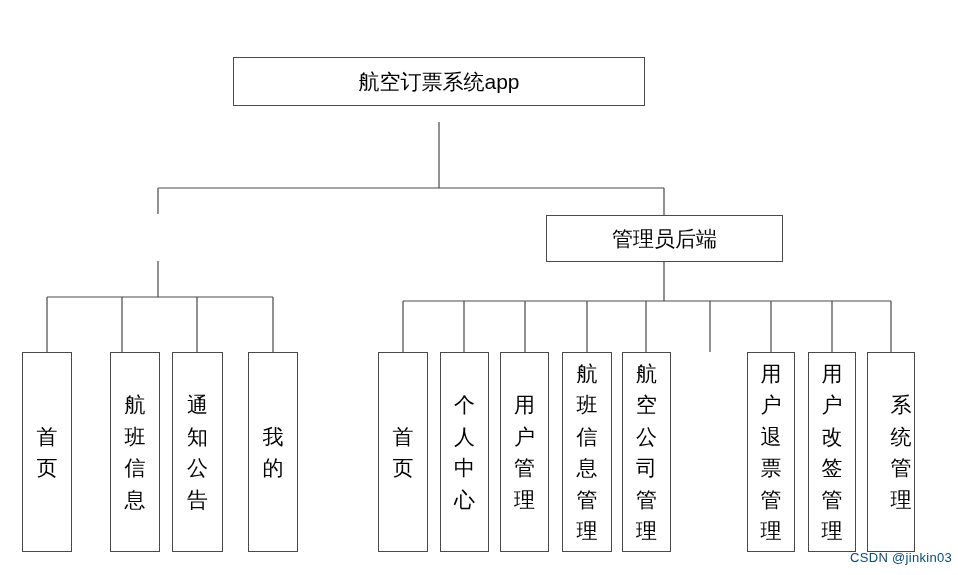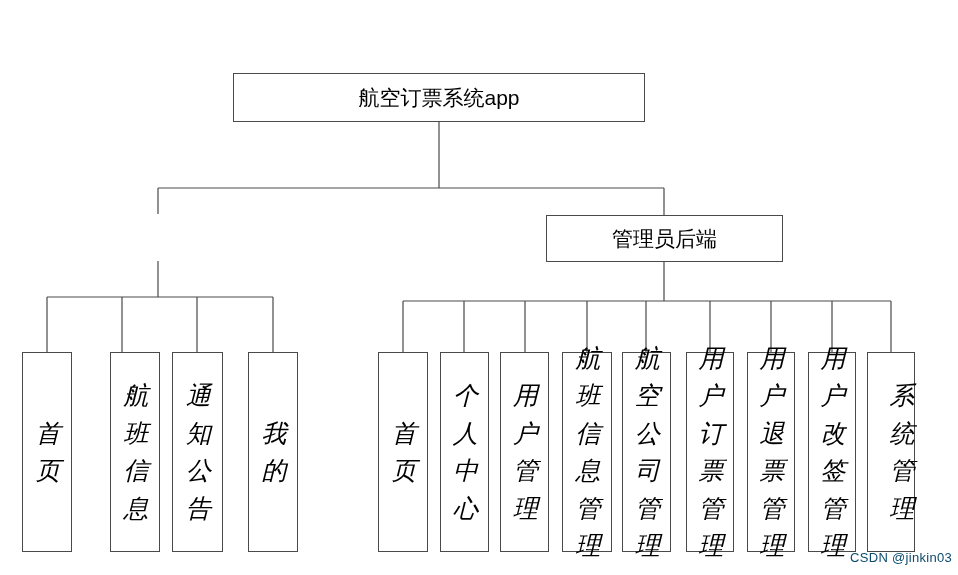--- a/index.html
+++ b/index.html
@@ -21,34 +21,33 @@
   .node {
     position: absolute;
     box-sizing: border-box;
     background: #ffffff;
     border: 1px solid #4a4a4a;
     display: flex;
     align-items: center;
     justify-content: center;
     text-align: center;
   }
-  .root-node  { left: 233px; top: 73px;  width: 412px; height: 49px; font-size: 21px; }
+  .root-node  { left: 233px; top: 57px;  width: 412px; height: 49px; font-size: 21px; }
   .branch-left  { left: 70px;  top: 214px; width: 175px; height: 47px; font-size: 21px; }
   .branch-right { left: 546px; top: 215px; width: 237px; height: 47px; font-size: 21px; }
   .leaf { top: 352px; height: 200px; }
   .vtext {
     display: block;
     width: 23px;
-    font-size: 25px;
+    font-size: 21px;
     line-height: 1.5;
     text-align: center;
     word-break: break-all;
     overflow-wrap: anywhere;
     white-space: normal;
-    font-style: italic;
   }
   
   .l1 { left: 22px;  width: 50px; }
   .l2 { left: 97px;  width: 50px; margin-left: 13px; }
   .l3 { left: 172px; width: 51px; }
   .l4 { left: 248px; width: 50px; }
   
   .r1 { left: 378px; width: 50px; }
   .r2 { left: 440px; width: 49px; }
   .r3 { left: 500px; width: 49px; }
@@ -111,23 +110,20 @@
   </div>
   <div class="node leaf r3">
     <span class="vtext">用户管理</span>
   </div>
   <div class="node leaf r4">
     <span class="vtext">航班信息管理</span>
   </div>
   <div class="node leaf r5">
     <span class="vtext">航空公司管理</span>
   </div>
-  <div class="node leaf r6">
-    <span class="vtext">用户订票管理</span>
-  </div>
   <div class="node leaf r7">
     <span class="vtext">用户退票管理</span>
   </div>
   <div class="node leaf r8">
     <span class="vtext">用户改签管理</span>
   </div>
   <div class="node leaf r9">
     <span class="vtext">系统管理</span>
   </div>
 

